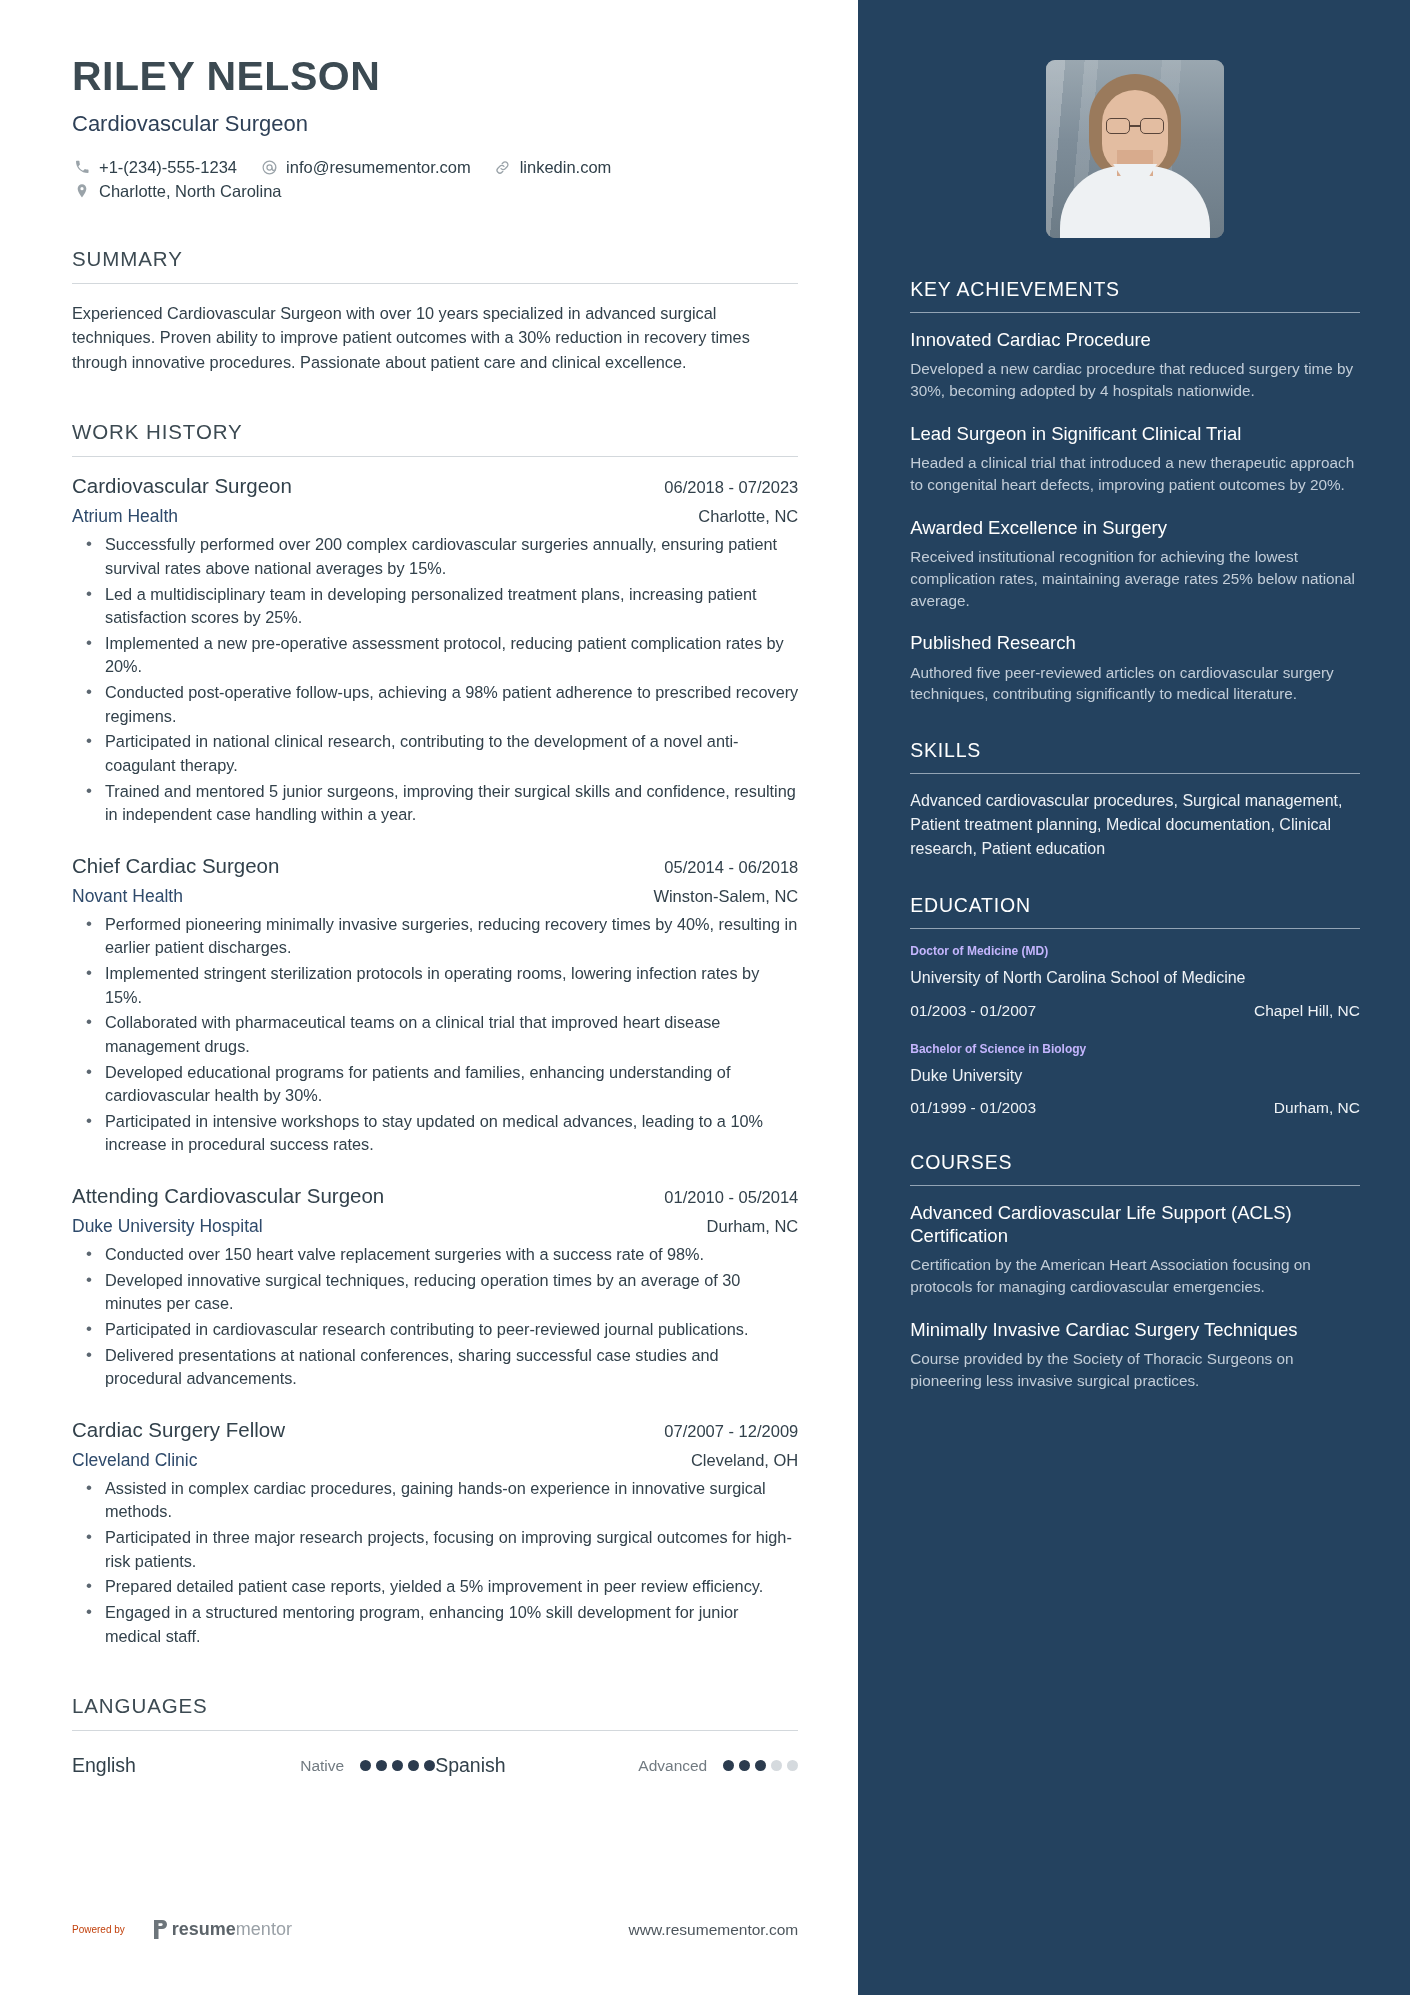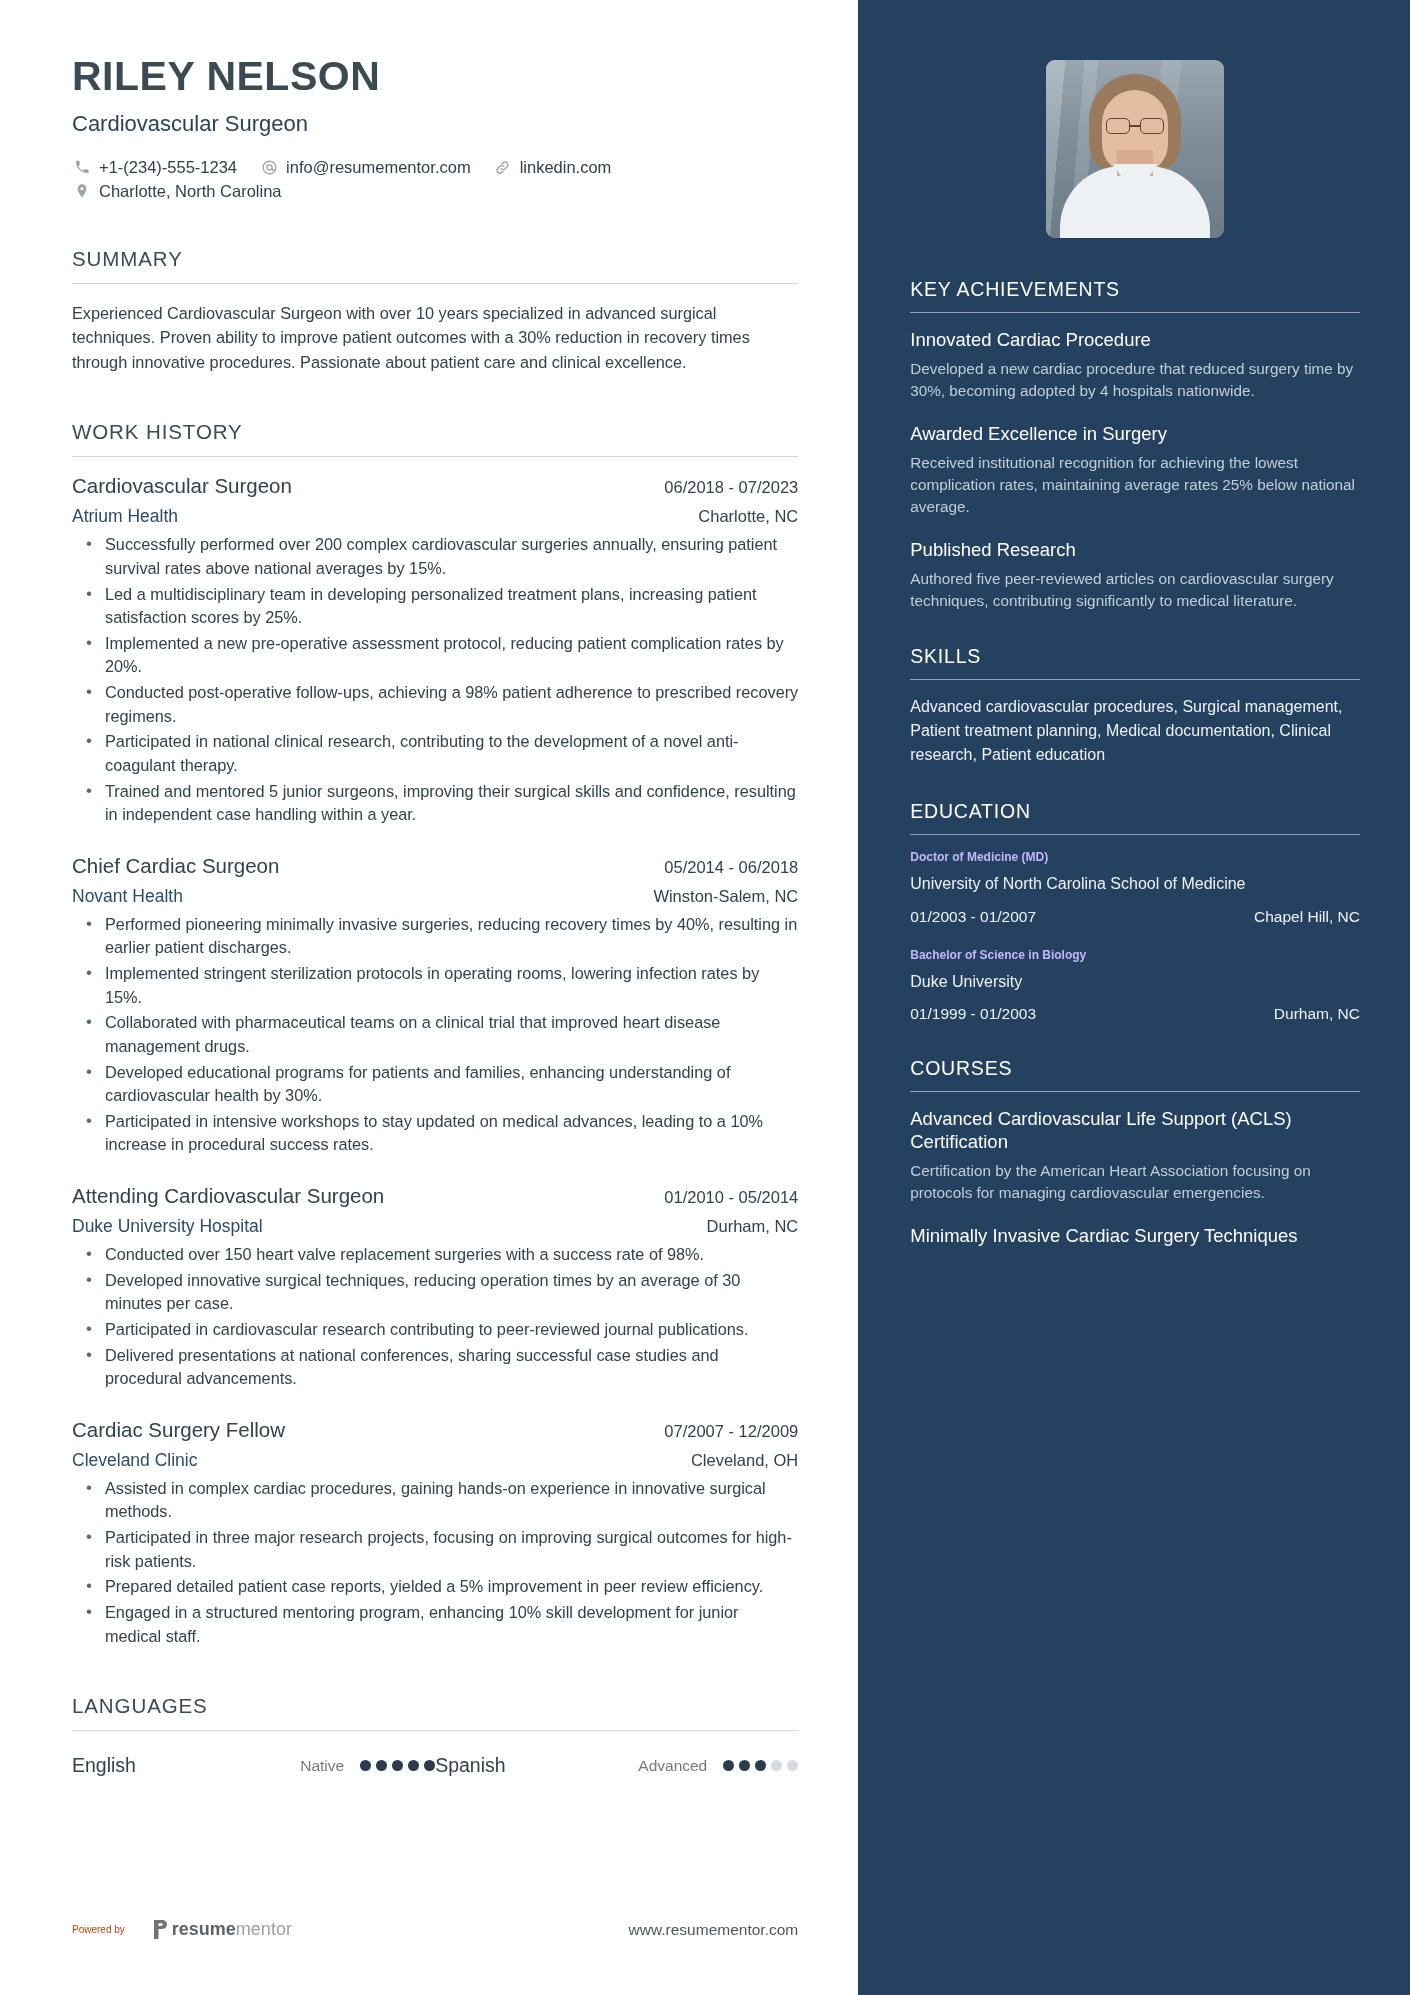--- a/index.html
+++ b/index.html
@@ -541,20 +541,24 @@
 
     <div class="rsec">
       <div class="rsec-title">KEY ACHIEVEMENTS</div>
       <div class="rsec-rule"></div>
       <div id="achievements-container">
           <div class="ach">
             <div class="ach-title">Innovated Cardiac Procedure</div>
             <div class="ach-desc">Developed a new cardiac procedure that reduced surgery time by 30%, becoming adopted by 4 hospitals nationwide.</div>
           </div>
           <div class="ach">
+            <div class="ach-title">Lead Surgeon in Significant Clinical Trial</div>
+            <div class="ach-desc">Headed a clinical trial that introduced a new therapeutic approach to congenital heart defects, improving patient outcomes by 20%.</div>
+          </div>
+          <div class="ach">
             <div class="ach-title">Awarded Excellence in Surgery</div>
             <div class="ach-desc">Received institutional recognition for achieving the lowest complication rates, maintaining average rates 25% below national average.</div>
           </div>
           <div class="ach">
             <div class="ach-title">Published Research</div>
             <div class="ach-desc">Authored five peer-reviewed articles on cardiovascular surgery techniques, contributing significantly to medical literature.</div>
           </div>
         </div>
     </div>
 
@@ -590,17 +594,18 @@
     <div class="rsec">
       <div class="rsec-title">COURSES</div>
       <div class="rsec-rule"></div>
       <div id="courses-container">
           <div class="course">
             <div class="course-title">Advanced Cardiovascular Life Support (ACLS) Certification</div>
             <div class="course-desc">Certification by the American Heart Association focusing on protocols for managing cardiovascular emergencies.</div>
           </div>
           <div class="course">
             <div class="course-title">Minimally Invasive Cardiac Surgery Techniques</div>
+            <div class="course-desc">Course provided by the Society of Thoracic Surgeons on pioneering less invasive surgical practices.</div>
           </div>
         </div>
     </div>
   </div>
 </div>
 
 </body></html>

